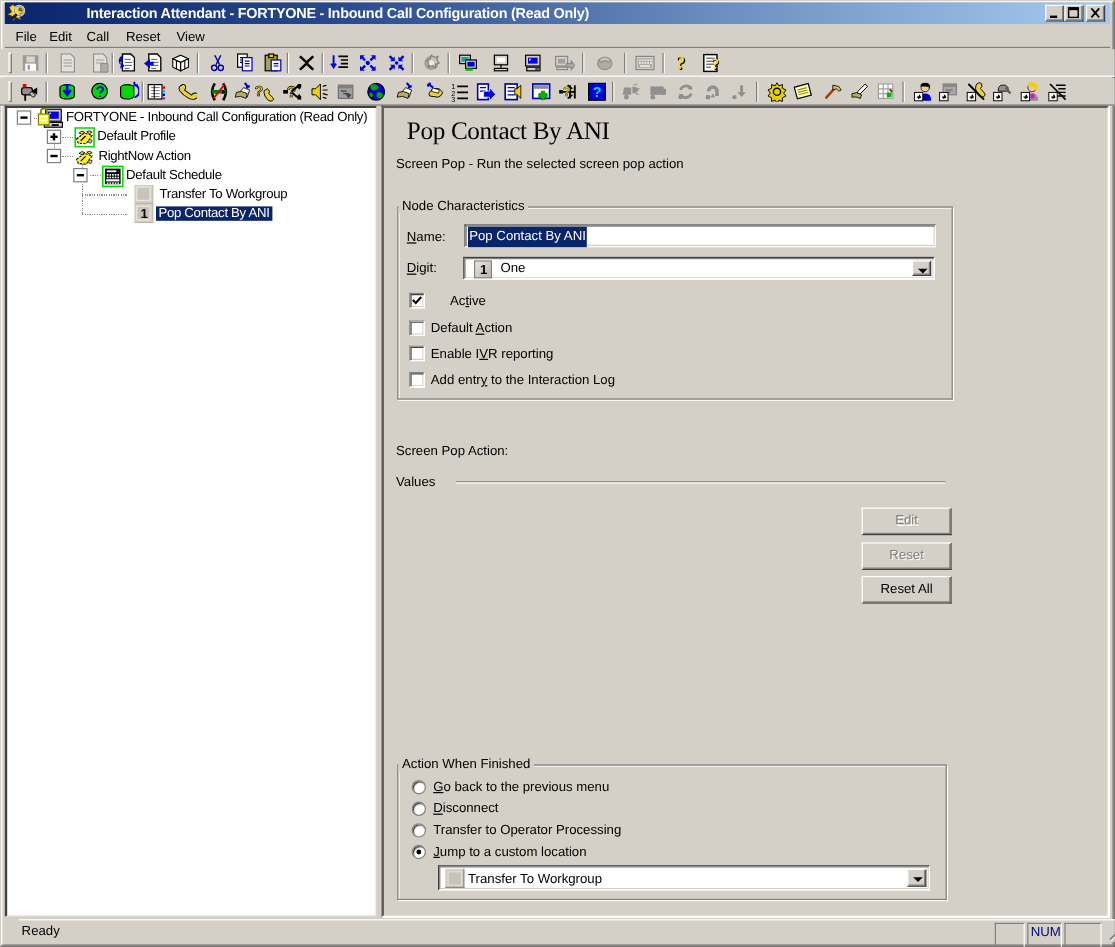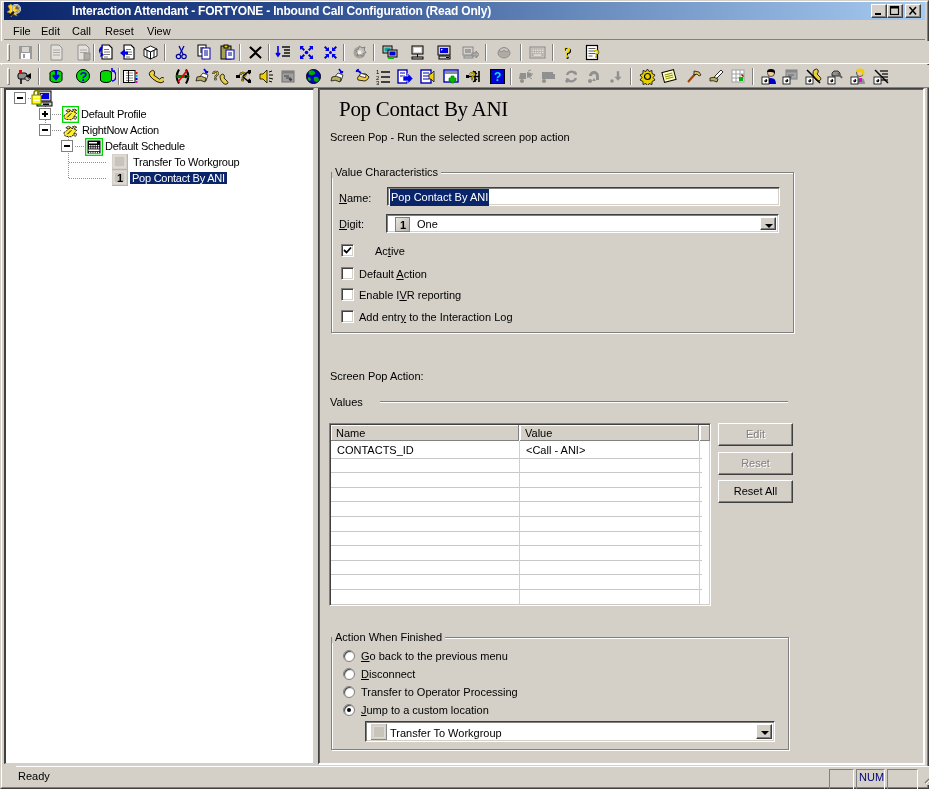--- a/index.html
+++ b/index.html
@@ -663,20 +663,21 @@
     <rect x="9" y="3" width="9" height="6" fill="#0000e0"></rect>
     <path d="M10 4 l2 0 l-2 2 z" fill="#fff"></path>
     <rect x="6" y="12" width="15" height="4" fill="#d4d0c8" stroke="#000"></rect>
     <rect x="7" y="13.5" width="3" height="1.5" fill="#00c000"></rect>
     <rect x="12" y="13.5" width="6" height="1.5" fill="#000"></rect>
     <rect x="1" y="5" width="9" height="9" fill="#ffff00" stroke="#808000"></rect>
     <path d="M3 5 V3 a2.5 2.5 0 0 1 5 0 V5" fill="none" stroke="#808000" stroke-width="1.5"></path>
     <rect x="2.5" y="6.5" width="6" height="1.5" fill="#fff"></rect>
     <rect x="2.5" y="9.5" width="6" height="1.5" fill="#fff"></rect>
   </svg>
+  <span class="tlabel" style="left:49px;top:2px">FORTYONE - Inbound Call Configuration (Read Only)</span>
 
   <div class="exp plus" style="left:33px;top:18px"></div>
   <svg class="abs" style="left:56px;top:16px" width="17" height="17" viewBox="0 0 17 17">
     <rect x="0.5" y="0.5" width="16" height="16" fill="#fff" stroke="#00d800" stroke-width="1.6"></rect>
     <g transform="translate(1.3,1.3)">
       <path d="M0.5 8.5 L7 3.5 L13.5 5.5 L8.5 12.5 L2 12 Z" fill="#ffee30" stroke="#000" stroke-width="0.9" stroke-dasharray="2 1"></path>
       <path d="M2.5 3.5 l2.5 -1.5 l2.5 1 l-2.5 1.5 z" fill="#ffee30" stroke="#000" stroke-width="0.7"></path>
       <path d="M9 2.5 l2.5 -0.7 l2 1.2 l-2.5 1 z" fill="#ffee30" stroke="#000" stroke-width="0.7"></path>
       <line x1="4" y1="10" x2="8" y2="6" stroke="#000" stroke-width="1"></line>
       <path d="M11 9 l2.5 0.6 l-1 2.4 l-2 -0.6 z" fill="#f0e0a0" stroke="#000" stroke-width="0.6"></path>
@@ -736,21 +737,21 @@
     <text x="5" y="12" font-size="11" font-weight="bold" font-family="Liberation Sans" fill="#000">1</text>
   </svg>
   <span class="tlabel tsel" style="left:124px;top:82px">Pop Contact By ANI</span>
 </div>
 
 <div class="abs rpanel">
   <h1 class="head rp" style="left:20px;top:8px">Pop Contact By ANI</h1>
   <div class="rp" style="left:11px;top:42px">Screen Pop - Run the selected screen pop action</div>
 
   <div class="rp gbox" style="left:12px;top:83px;width:463px;height:161px"></div>
-  <span class="rp glabel" style="left:13px;top:77px">Value Characteristics</span>
+  <span class="rp glabel" style="left:13px;top:77px">Node Characteristics</span>
   <div class="rp" style="left:20px;top:103px"><u>N</u>ame:</div>
   <div class="rp input" style="left:68px;top:98px;width:393px;height:19px">
     <span style="position:absolute;left:2px;top:1px;background:#0a246a;color:#fff;padding:0 1px">Pop Contact By ANI</span>
   </div>
   <div class="rp" style="left:20px;top:129px"><u>D</u>igit:</div>
   <div class="rp input" style="left:67px;top:125px;width:393px;height:19px">
     <span class="onebox"></span>
     <span style="position:absolute;left:30px;top:1px">One</span>
     <span class="combo-arrow"></span>
   </div>
@@ -764,31 +765,20 @@
   <div class="rp" style="left:40px;top:179px">Default <u>A</u>ction</div>
   <span class="rp cb" style="left:22px;top:199px"></span>
   <div class="rp" style="left:40px;top:200px">Enable I<u>V</u>R reporting</div>
   <span class="rp cb" style="left:22px;top:221px"></span>
   <div class="rp" style="left:40px;top:222px">Add entr<u>y</u> to the Interaction Log</div>
 
   <div class="rp" style="left:11px;top:281px">Screen Pop Action:</div>
   <div class="rp" style="left:11px;top:307px">Values</div>
   <div class="rp" style="left:61px;top:312px;width:408px;height:2px;border-top:1px solid #808080;border-bottom:1px solid #fff"></div>
 
-  <div class="rp vtable" style="left:10px;top:334px;width:382px;height:183px">
-    <div class="vhead" style="left:1px;width:188px">Name</div>
-    <div class="vhead" style="left:190px;width:179px">Value</div>
-    <div class="vhead" style="left:370px;width:10px"></div>
-    <div class="vbody">
-      <div style="position:absolute;left:188px;top:0;width:1px;height:100%;background:#d0d0d0"></div>
-      <div style="position:absolute;left:368px;top:0;width:1px;height:100%;background:#d0d0d0"></div>
-      <span style="position:absolute;left:6px;top:3px">CONTACTS_ID</span>
-      <span style="position:absolute;left:195px;top:3px">&lt;Call - ANI&gt;</span>
-    </div>
-  </div>
   <div class="rp btn dis" style="left:399px;top:334px;width:75px;height:23px">Edit</div>
   <div class="rp btn dis" style="left:399px;top:363px;width:75px;height:23px">Reset</div>
   <div class="rp btn" style="left:399px;top:391px;width:75px;height:23px">Reset All</div>
 
   <div class="rp gbox" style="left:12px;top:548px;width:458px;height:113px"></div>
   <span class="rp glabel" style="left:13px;top:542px">Action When Finished</span>
   <span class="rp radio" style="left:24px;top:561px"></span>
   <div class="rp" style="left:42px;top:561px"><u>G</u>o back to the previous menu</div>
   <span class="rp radio" style="left:24px;top:579px"></span>
   <div class="rp" style="left:42px;top:579px"><u>D</u>isconnect</div>

